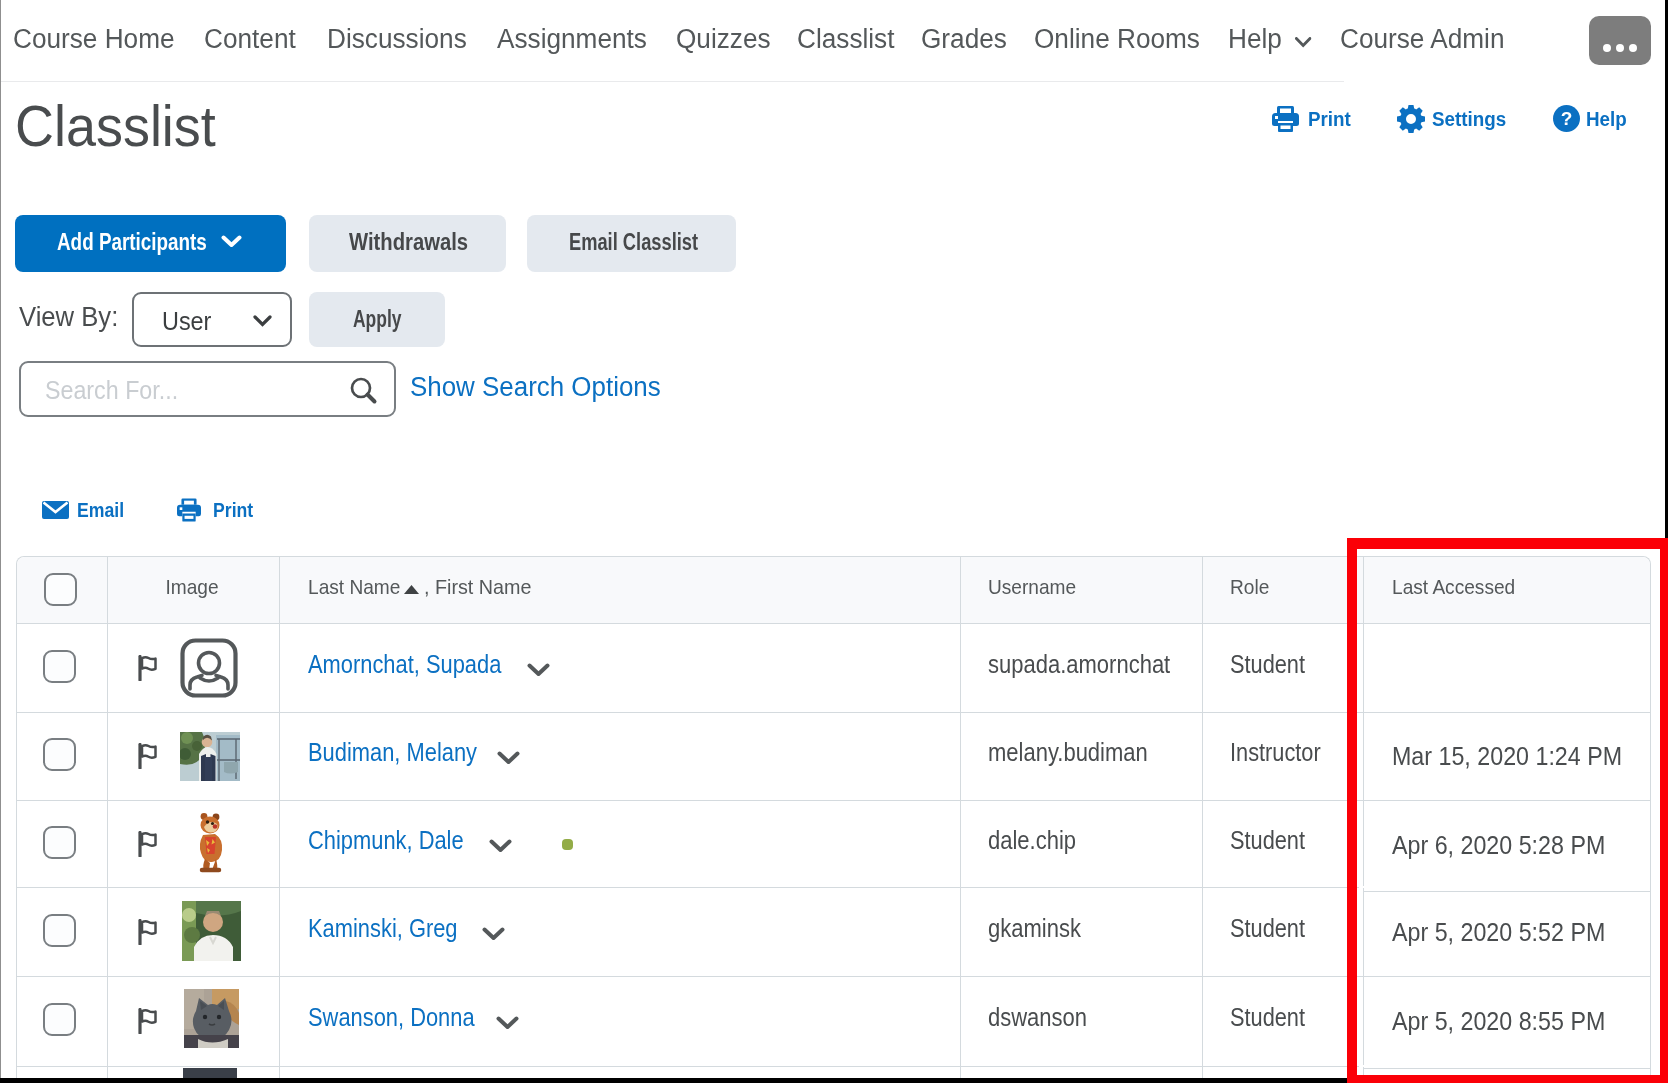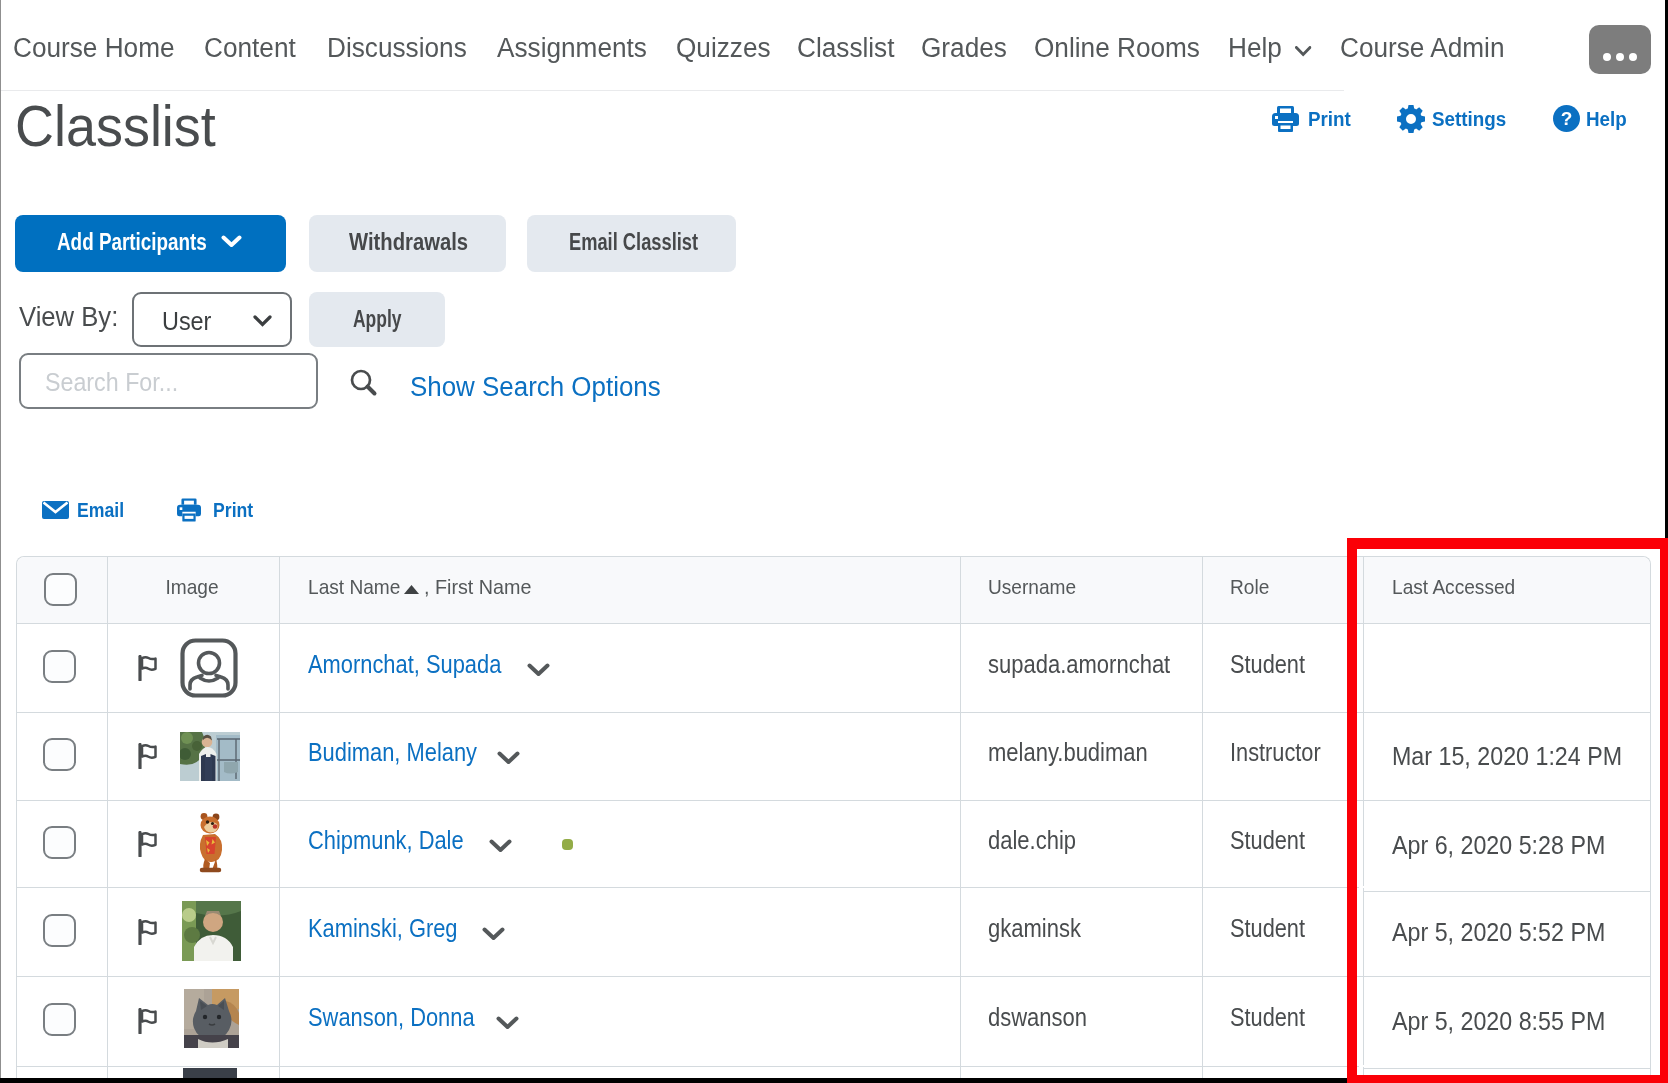--- a/index.html
+++ b/index.html
@@ -2,21 +2,21 @@
 <html><head>
 <meta charset="utf-8">
 <style>
 * { margin:0; padding:0; box-sizing:border-box; }
 html,body { width:1668px; height:1083px; overflow:hidden; background:#fff;
   font-family:"Liberation Sans", sans-serif; color:#494c4e; }
 .abs { position:absolute; }
 a { text-decoration:none; }
 
 
-#nav { position:absolute; left:0; top:17px; width:1344px; height:74px; background:#fff;
+#nav { position:absolute; left:0; top:8px; width:1344px; height:74px; background:#fff;
   border-bottom:1px solid #e9eaec; }
 .navitem { position:absolute; top:18px; font-size:27px; line-height:27px; color:#54585a; white-space:nowrap; transform:scaleX(0.97); transform-origin:0 0; }
 #dots { position:absolute; left:1589px; top:8px; width:62px; height:49px; background:#7d7d7d; border-radius:10px; }
 #dots span { position:absolute; top:28px; width:8px; height:8px; border-radius:50%; background:#fff; }
 
 
 #title { position:absolute; left:15px; top:97px; font-size:58px; line-height:58px; color:#494c4e; transform:scaleX(0.93); transform-origin:0 0; }
 .toplink { position:absolute; top:109px; font-size:20px; line-height:20px; font-weight:bold; color:#0b70c2; transform:scaleX(0.94); transform-origin:0 0; }
 
 
@@ -26,21 +26,21 @@
 .btn-blue { background:#0070c0; color:#fff; }
 .btn-gray { background:#e4e9ef; color:#46484a; }
 
 
 #viewby { position:absolute; left:19px; top:304px; font-size:27px; line-height:27px; color:#494c4e; transform:scaleX(0.95); transform-origin:0 0; }
 #select { position:absolute; left:132px; top:292px; width:160px; height:55px; border:2px solid #6d7276; border-radius:9px; background:#fff; }
 #select .stext { position:absolute; left:28px; top:14px; font-size:26px; line-height:26px; color:#3b3e40; transform:scaleX(0.9); transform-origin:0 0; }
 #applybtn { top:292px; height:55px; }
 
 
-#search { position:absolute; left:19px; top:353px; width:299px; height:56px; border:2px solid #797e82; border-radius:9px; background:#fff; }
+#search { position:absolute; left:19px; top:361px; width:377px; height:56px; border:2px solid #797e82; border-radius:9px; background:#fff; }
 #search .ph { position:absolute; left:24px; top:15px; font-size:25px; line-height:25px; color:#c9cdd1; transform:scaleX(0.93); transform-origin:0 0; }
 #showopts { position:absolute; left:410px; top:374px; font-size:27px; line-height:27px; color:#0b70c2; transform:scaleX(0.96); transform-origin:0 0; }
 
 
 .eplink { position:absolute; font-size:21px; line-height:21px; font-weight:bold; color:#0b70c2; transform:scaleX(0.84); transform-origin:0 0; }
 
 
 #table { position:absolute; left:16px; top:556px; width:1635px; height:527px;
   border:1px solid #d4dade; border-bottom:none; border-radius:8px 8px 0 0; background:#fff; }
 .hrow { position:absolute; left:0; top:0; width:1633px; height:66px; background:#f8f9fb; border-radius:8px 8px 0 0; }

